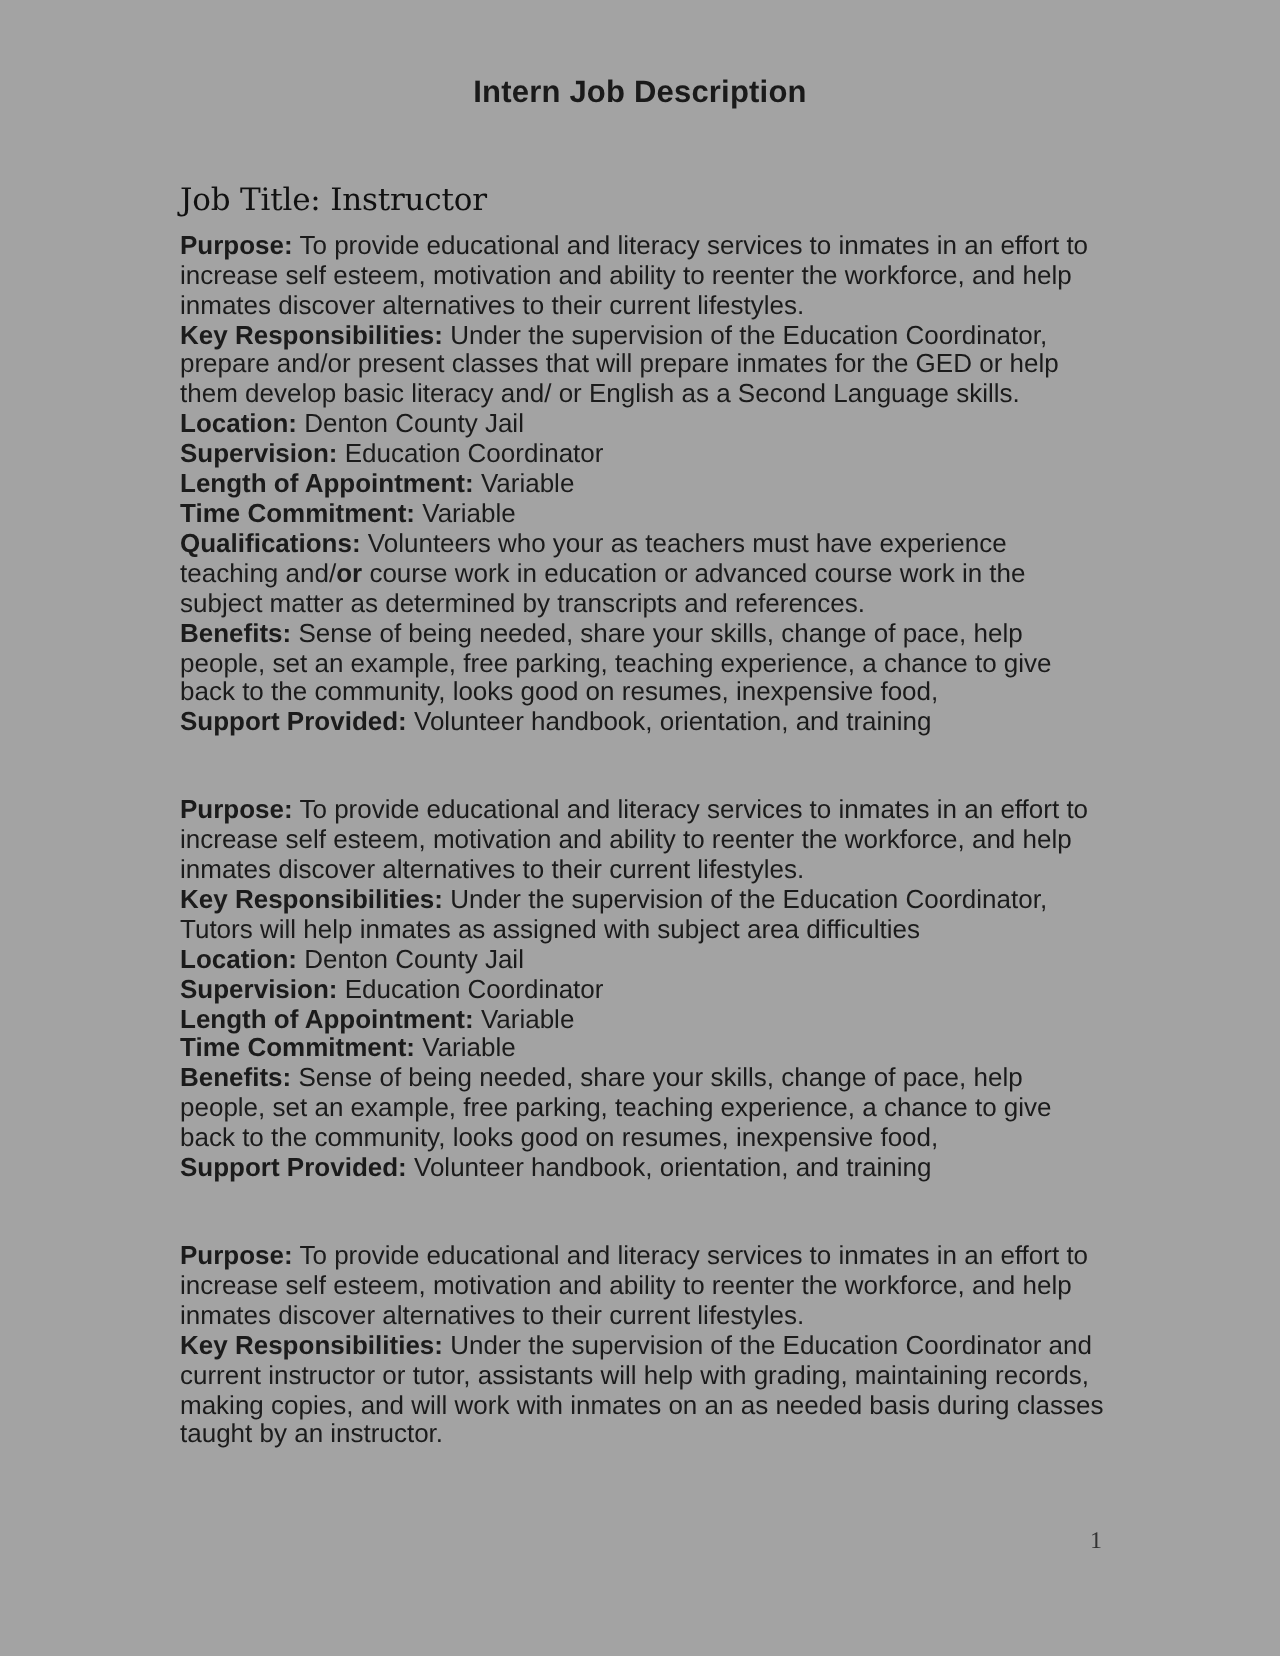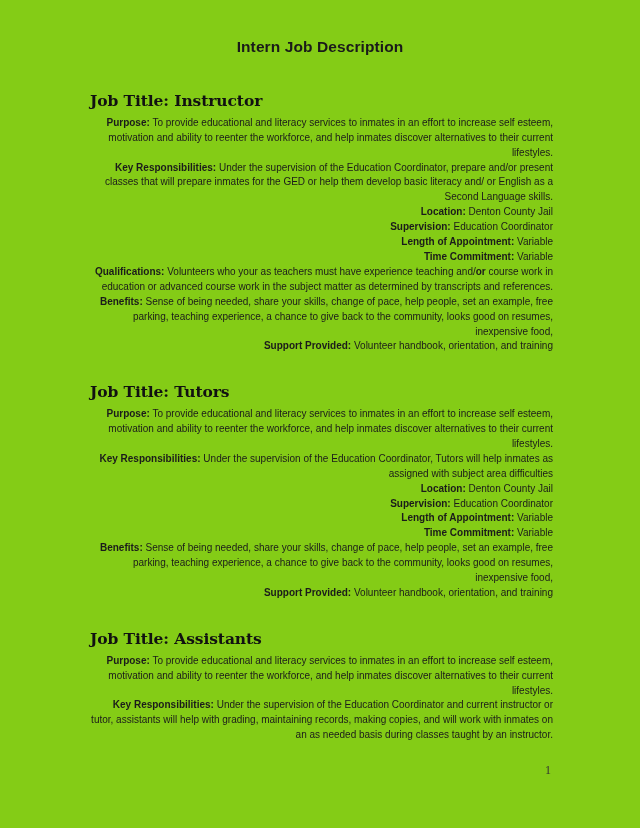--- a/index.html
+++ b/index.html
@@ -5,21 +5,21 @@
 <style>
   html, body {
     margin: 0;
     padding: 0;
     background: #ffffff;
   }
   .page {
     position: relative;
     width: 640px;
     height: 828px;
-    background: #84cc16;
+    background: #a3a3a3;
     margin: 0 auto;
     overflow: hidden;
     box-sizing: border-box;
   }
   .doc-title {
     position: absolute;
     top: 38px;
     left: 0;
     width: 640px;
     text-align: center;
@@ -36,34 +36,34 @@
     width: 463px;
   }
   .section {
     margin-bottom: 29px;
   }
   .section:last-child {
     margin-bottom: 0;
   }
   .job-heading {
     font-family: "DejaVu Serif", "Liberation Serif", serif;
-    font-weight: bold;
+    font-weight: normal;
     font-size: 15.5px;
     color: #111111;
     margin: 0 0 6px 0;
     letter-spacing: -0.1px;
     line-height: 1.15;
   }
   .field {
     font-family: "Liberation Sans", sans-serif;
-    font-size: 10px;
+    font-size: 13px;
     line-height: 14.9px;
     color: #1b1b1b;
     margin: 0;
-    text-align: right;
+    text-align: left;
   }
   .field .lbl {
     font-weight: bold;
   }
   .field .em {
     font-weight: bold;
   }
   .page-number {
     position: absolute;
     left: 0;
@@ -89,32 +89,30 @@
         <p class="field"><span class="lbl">Key Responsibilities:</span><span>  Under the supervision of the Education Coordinator, prepare and/or present classes that will prepare inmates for the GED or help them develop basic literacy and/ or English as a Second Language skills.</span></p>
         <p class="field"><span class="lbl">Location:</span><span>  Denton County Jail</span></p>
         <p class="field"><span class="lbl">Supervision:</span><span>  Education Coordinator</span></p>
         <p class="field"><span class="lbl">Length of Appointment:</span><span> Variable</span></p>
         <p class="field"><span class="lbl">Time Commitment:</span><span> Variable</span></p>
         <p class="field"><span class="lbl">Qualifications:</span><span>  Volunteers who your as teachers must have experience teaching and/</span><span class="em">or</span><span> course work in education or advanced course work in the subject matter as determined by transcripts and references.</span></p>
         <p class="field"><span class="lbl">Benefits:</span><span>  Sense of being needed, share your skills, change of pace, help people, set an example, free parking, teaching experience, a chance to give back to the community, looks good on resumes, inexpensive food,</span></p>
         <p class="field"><span class="lbl">Support Provided:</span><span>  Volunteer handbook, orientation, and training</span></p>
       </div>
       <div class="section">
-        <div class="job-heading">Job Title:  Tutors</div>
         <p class="field"><span class="lbl">Purpose:</span><span> To provide educational and literacy services to inmates in an effort to increase self esteem, motivation and ability to reenter the workforce, and help inmates discover alternatives to their current lifestyles.</span></p>
         <p class="field"><span class="lbl">Key Responsibilities:</span><span>  Under the supervision of the Education Coordinator, Tutors will help inmates as assigned with subject area difficulties</span></p>
         <p class="field"><span class="lbl">Location:</span><span>  Denton County Jail</span></p>
         <p class="field"><span class="lbl">Supervision:</span><span>  Education Coordinator</span></p>
         <p class="field"><span class="lbl">Length of Appointment:</span><span> Variable</span></p>
         <p class="field"><span class="lbl">Time Commitment:</span><span> Variable</span></p>
         <p class="field"><span class="lbl">Benefits:</span><span>  Sense of being needed, share your skills, change of pace, help people, set an example, free parking, teaching experience, a chance to give back to the community, looks good on resumes, inexpensive food,</span></p>
         <p class="field"><span class="lbl">Support Provided:</span><span>  Volunteer handbook, orientation, and training</span></p>
       </div>
       <div class="section">
-        <div class="job-heading">Job Title:  Assistants</div>
         <p class="field"><span class="lbl">Purpose:</span><span> To provide educational and literacy services to inmates in an effort to increase self esteem, motivation and ability to reenter the workforce, and help inmates discover alternatives to their current lifestyles.</span></p>
         <p class="field"><span class="lbl">Key Responsibilities:</span><span>  Under the supervision of the Education Coordinator and current instructor or tutor, assistants will help with grading, maintaining records, making copies, and will work with inmates on an as needed basis during classes taught by an instructor.</span></p>
       </div>
     </div>
 
   <div class="page-number">1</div>
 
 </div>
 
 </body></html>

